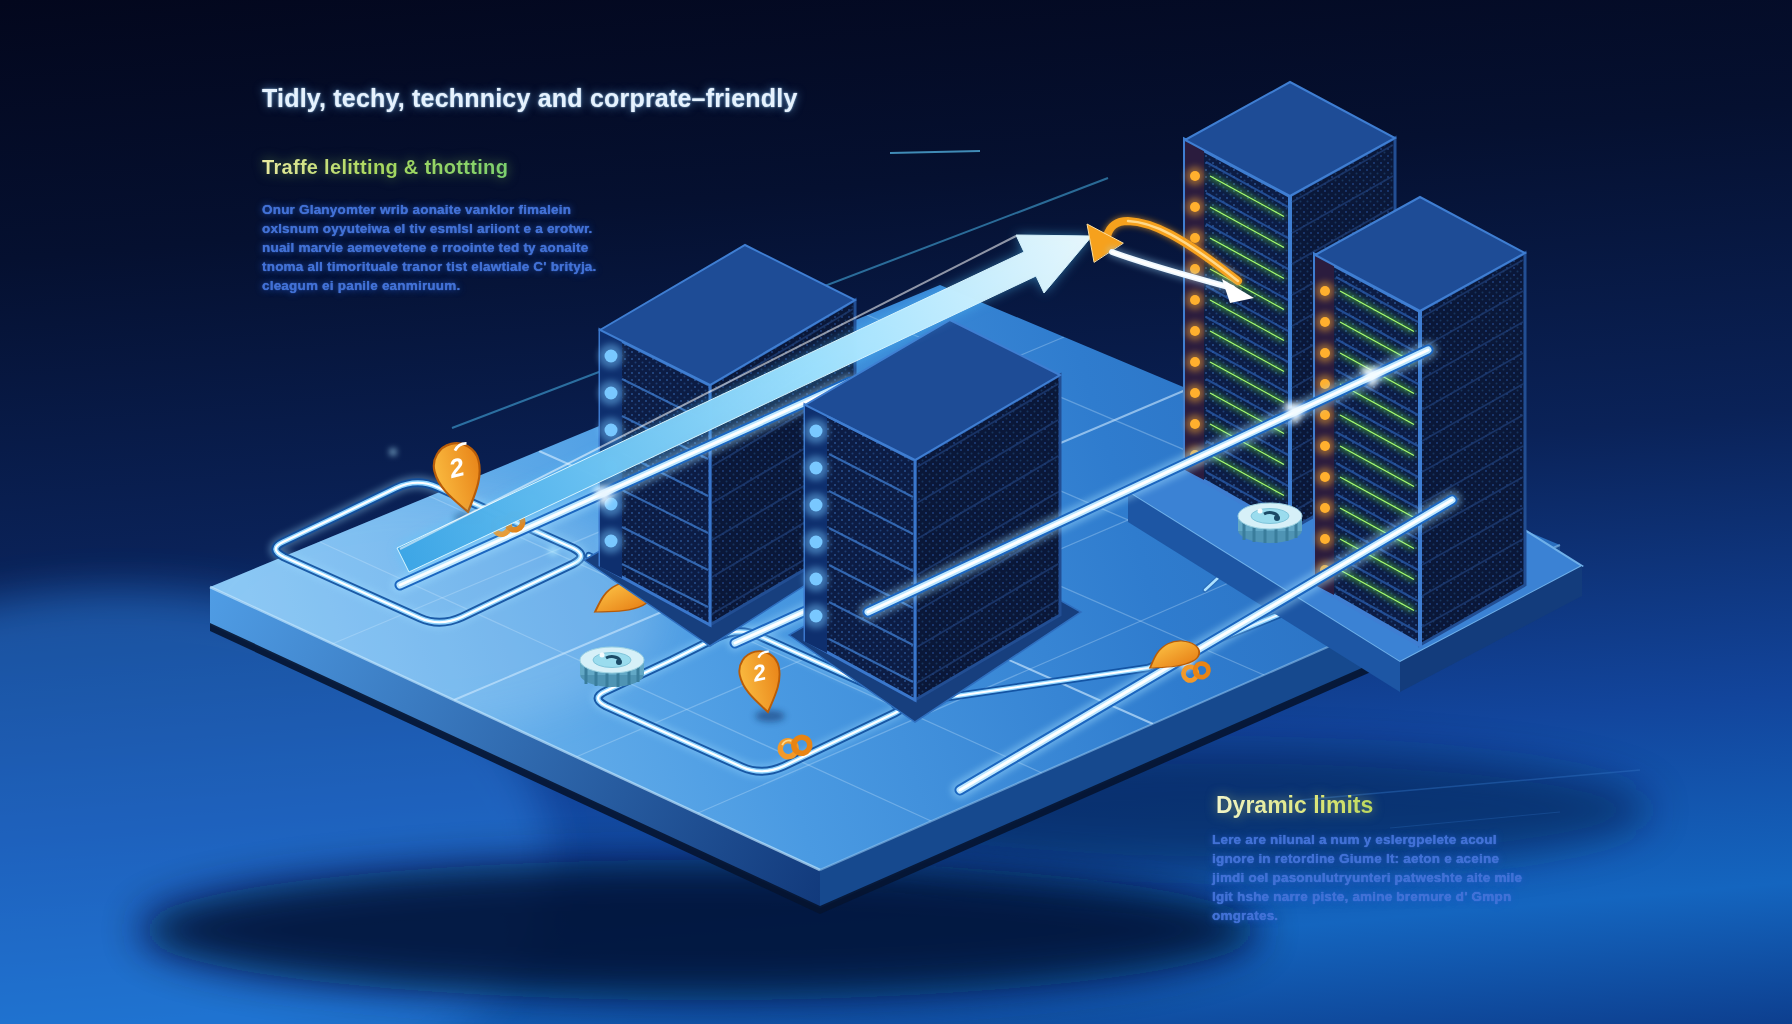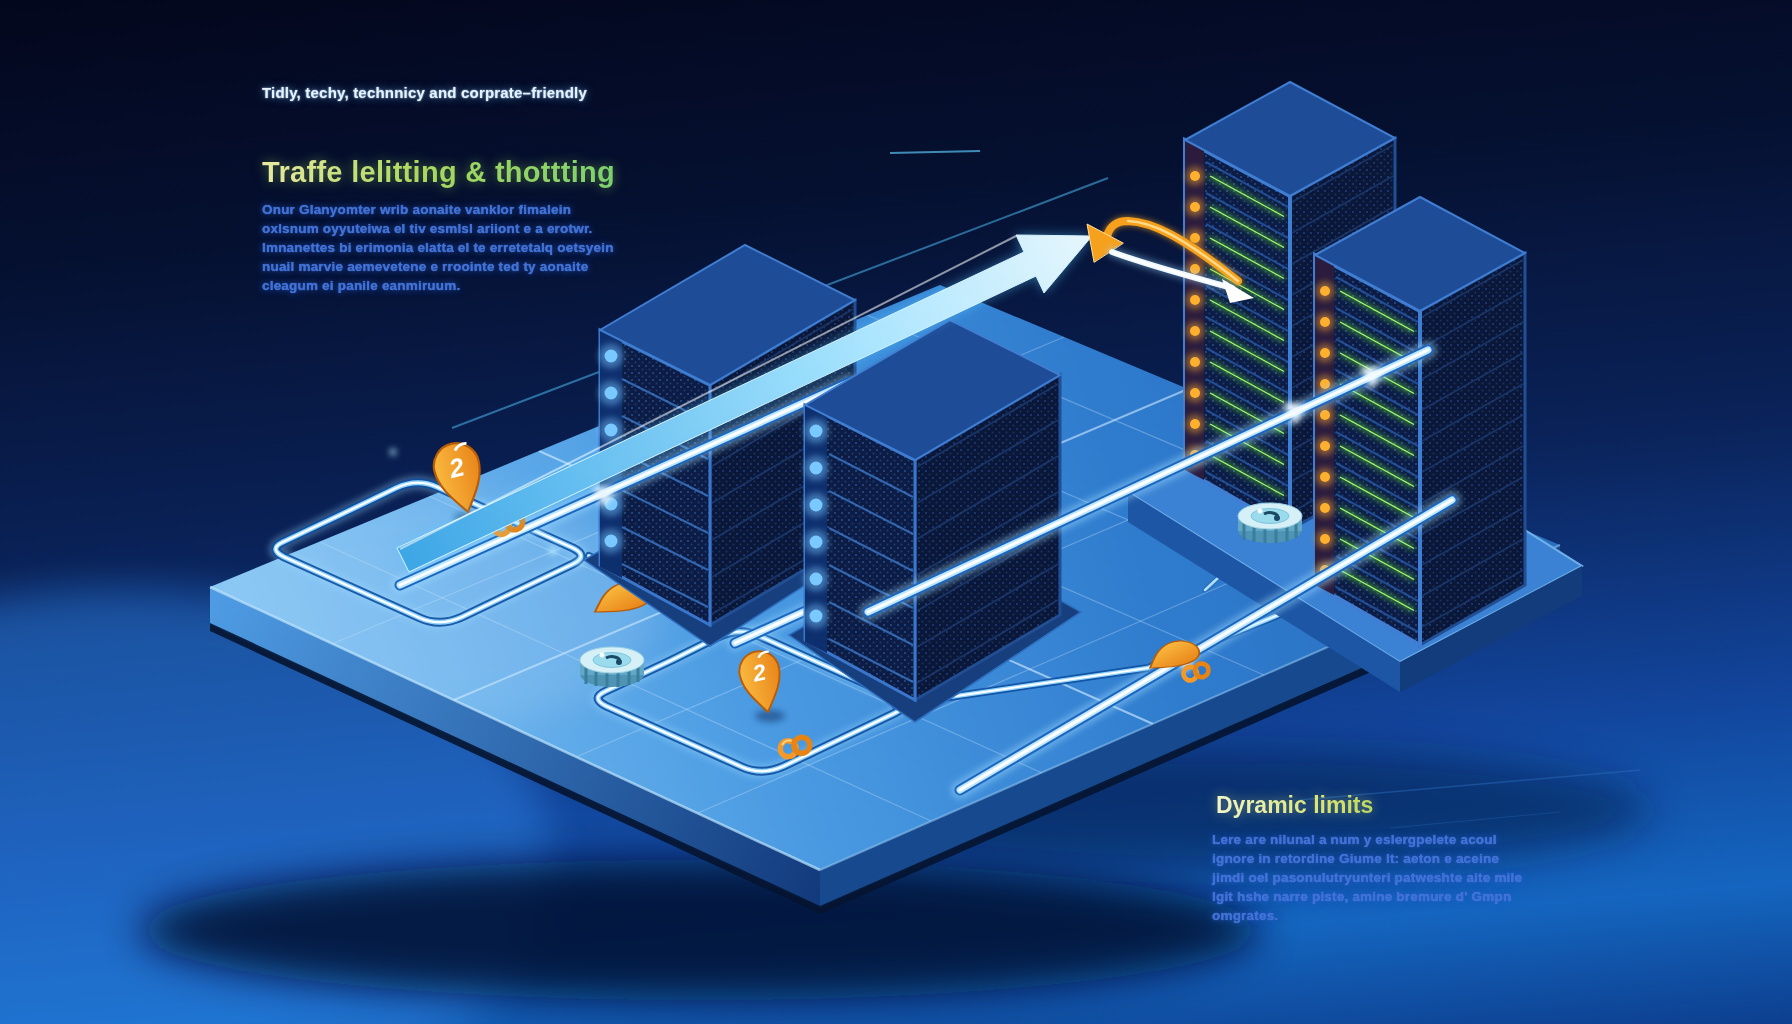--- a/index.html
+++ b/index.html
@@ -1,23 +1,23 @@
 <!DOCTYPE html>
 <html><head>
 <meta charset="utf-8">
 <style>
   html,body{margin:0;padding:0;background:#04081f;}
   .stage{position:relative;width:1792px;height:1024px;overflow:hidden;
          font-family:"Liberation Sans",sans-serif;
          background:linear-gradient(175deg,#03071d 0%,#051030 22%,#0a2258 48%,#12459c 72%,#1465bf 88%,#0d3f8f 100%);}
   .stage svg{position:absolute;left:0;top:0;}
   .txt{position:absolute;}
-  .title{left:262px;top:84px;font-size:15px;font-weight:600;color:#e6f2fe;letter-spacing:.2px;
+  .title{left:262px;top:84px;font-size:25px;font-weight:600;color:#e6f2fe;letter-spacing:.2px;
          text-shadow:0 0 10px rgba(120,190,255,.65),0 0 2px rgba(200,235,255,.9);}
-  .h-grad{font-size:29px;font-weight:700;letter-spacing:.3px;
+  .h-grad{font-size:20px;font-weight:700;letter-spacing:.3px;
          background:linear-gradient(90deg,#e9e9a0,#aad85e 45%,#7cd06e);
          -webkit-background-clip:text;background-clip:text;color:transparent;
          filter:drop-shadow(0 0 6px rgba(150,210,90,.5));}
   .h-grad2{background:linear-gradient(90deg,#f2f5c8,#d9e472 70%,#bcd85e);
          -webkit-background-clip:text;background-clip:text;color:transparent;
          filter:drop-shadow(0 0 6px rgba(210,225,120,.5));font-size:23px;font-weight:700;}
   .traffic-h{left:262px;top:156px;}
   .dynamic-h{left:1216px;top:744px;margin-top:48px;}
   .para{color:#4170d6;font-size:13.5px;line-height:19px;font-weight:600;letter-spacing:.2px;
         text-shadow:0 0 7px rgba(38,92,210,.95),0 0 1px rgba(110,160,250,.9);}
@@ -495,22 +495,22 @@
   <path d="M1112,252 C1150,266 1196,278 1232,288" stroke="#ffffff" stroke-width="2.5"></path>
   <polygon points="1254,298 1222,279 1230,303" fill="#ffffff"></polygon>
 </g>
 </svg>
 
 <div class="txt title">Tidly, techy, technnicy and corprate–friendly</div>
 <div class="txt h-grad traffic-h">Traffe lelitting &amp; thottting</div>
 <div class="txt para p1">
   <span>Onur Glanyomter wrib aonaite vanklor fimalein</span>
   <span>oxlsnum oyyuteiwa el tiv esmlsl ariiont e a erotwr.</span>
-  <span>Imnanettes bi erimonia elatta el te erretetalq oetsyein</span>
   <span>nuail marvie aemevetene e rroointe ted ty aonaite</span>
+  <span>tnoma all timorituale tranor tist elawtiale C' brityja.</span>
   <span>cleagum ei panile eanmiruum.</span>
 </div>
 <div class="txt h-grad2 dynamic-h">Dyramic limits</div>
 <div class="txt para p2">
   <span>Lere are nilunal a num y eslergpelete acoul</span>
   <span>ignore in retordine Giume It: aeton e aceine</span>
   <span>jimdi oel pasonulutryunteri patweshte aite mile</span>
   <span>Igit hshe narre piste, amine bremure d' Gmpn</span>
   <span>omgrates.</span>
 </div>

